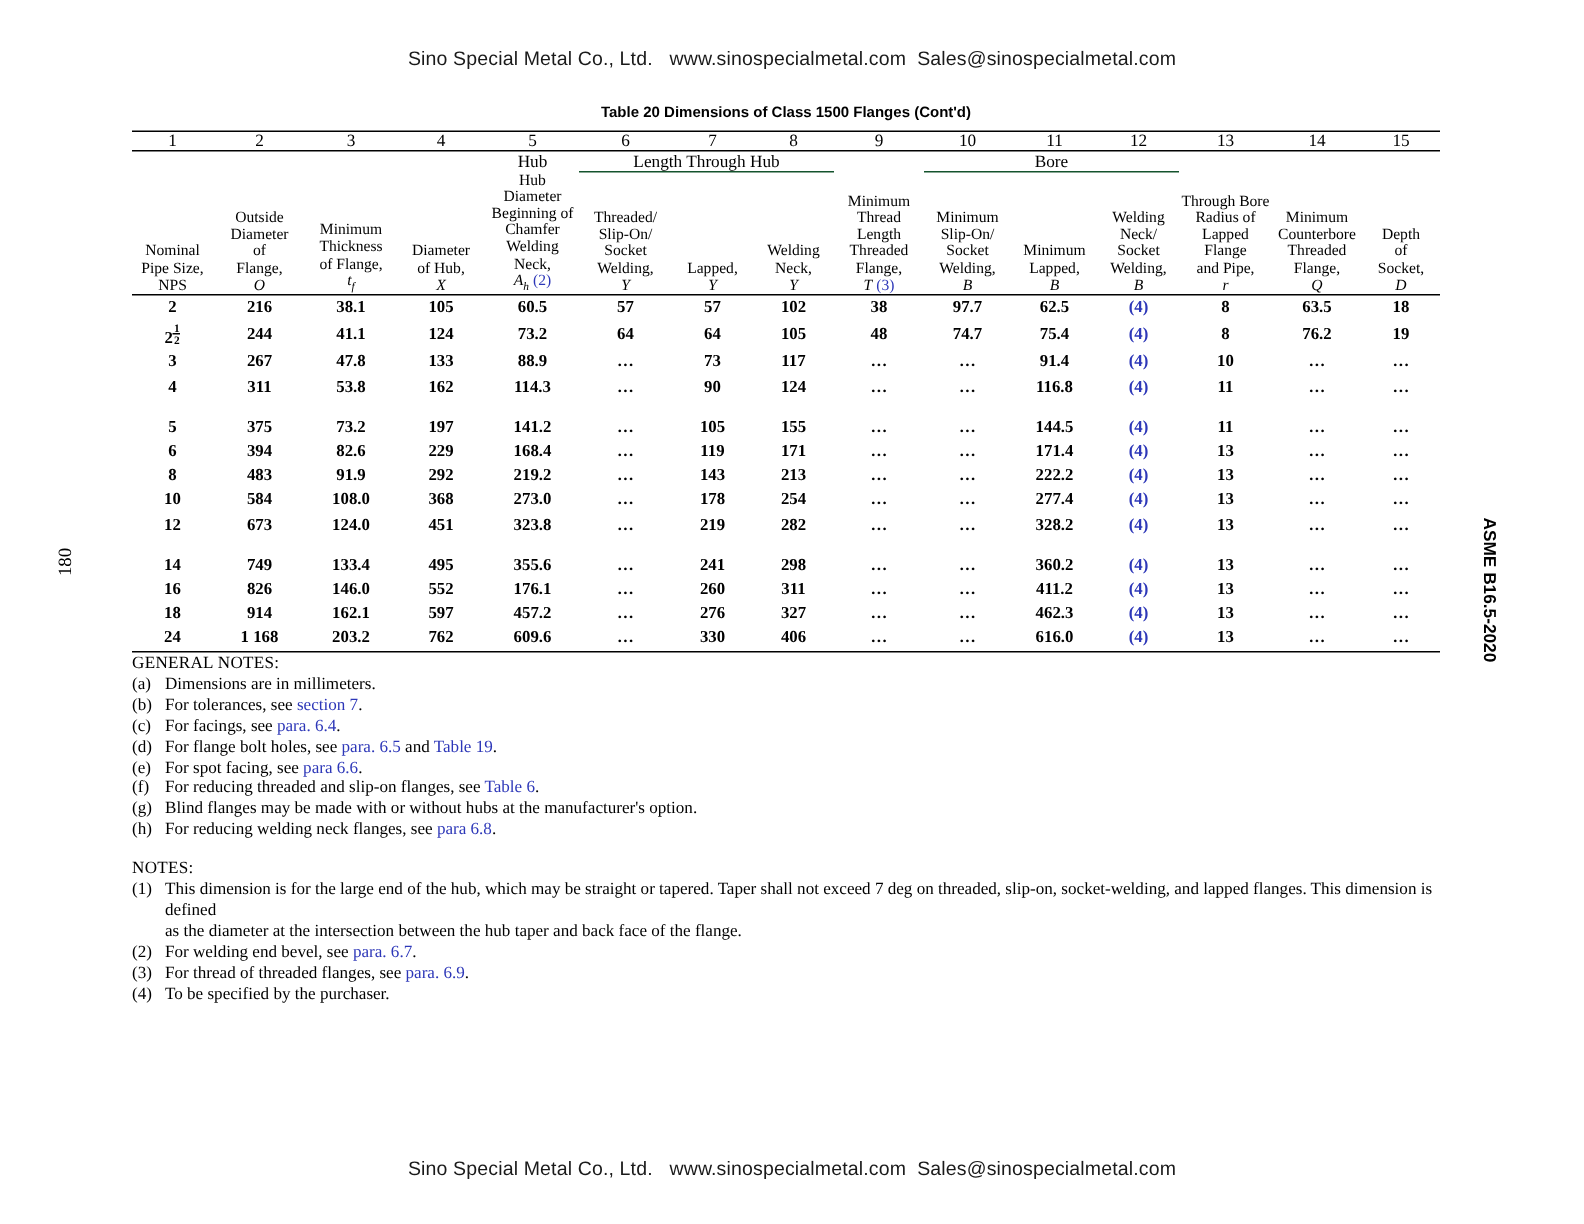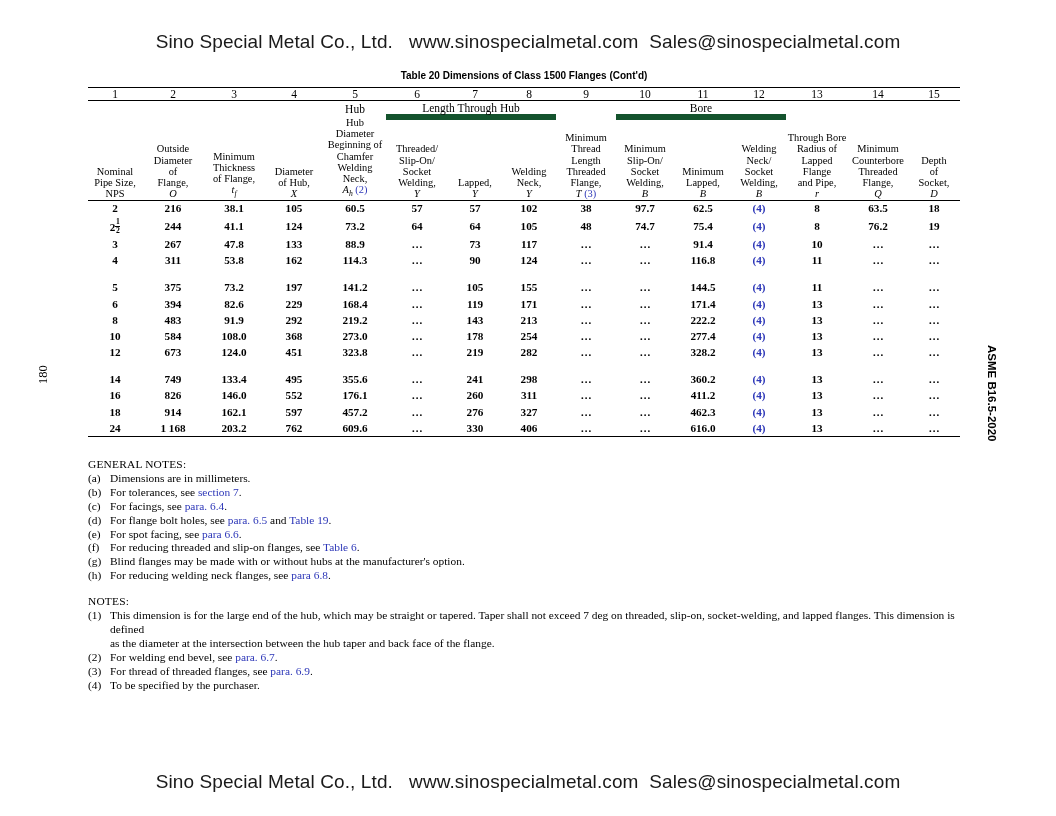--- a/index.html
+++ b/index.html
@@ -16,21 +16,21 @@
     overflow: hidden;
   }
 
   
   .brandline {
     position: absolute;
     left: 0;
     width: 1056px;
     text-align: center;
     font-family: "Liberation Sans", sans-serif;
-    font-size: 19px;
+    font-size: 13px;
     color: #1a1a1a;
     letter-spacing: 0.1px;
     white-space: pre;
   }
   .brandline.top { top: 31px; }
   .brandline.bottom { top: 771px; }
 
   
   .side-rot {
     position: absolute;
@@ -98,21 +98,21 @@
 
   
   .grouprow td {
     font-size: 11.5px;
     font-weight: bold;
     text-align: center;
     padding: 2px 0 1px 0;
     height: 13px;
   }
   .grouprow td.spanned {
-    border-bottom: 6px solid #14532d;
+    border-bottom: 1px solid #14532d;
   }
 
   
   .headrow td {
     vertical-align: bottom;
     text-align: center;
     font-size: 10.4px;
     font-weight: bold;
     line-height: 11.2px;
     padding: 0 1px 4px 1px;
@@ -142,21 +142,21 @@
     text-align: center;
     margin-left: 0.2px;
   }
   .frac .num { display: block; border-bottom: 0.9px solid #000; padding: 0 0.5px; }
   .frac .den { display: block; padding: 0 0.5px; }
 
   
   .notes {
     position: absolute;
     left: 88px;
-    top: 458px;
+    top: 436px;
     width: 890px;
     font-family: "Liberation Serif", serif;
     font-size: 11.4px;
     line-height: 13.9px;
     color: #000;
   }
   .notes-head {
     font-size: 11.4px;
     letter-spacing: 0.2px;
   }

